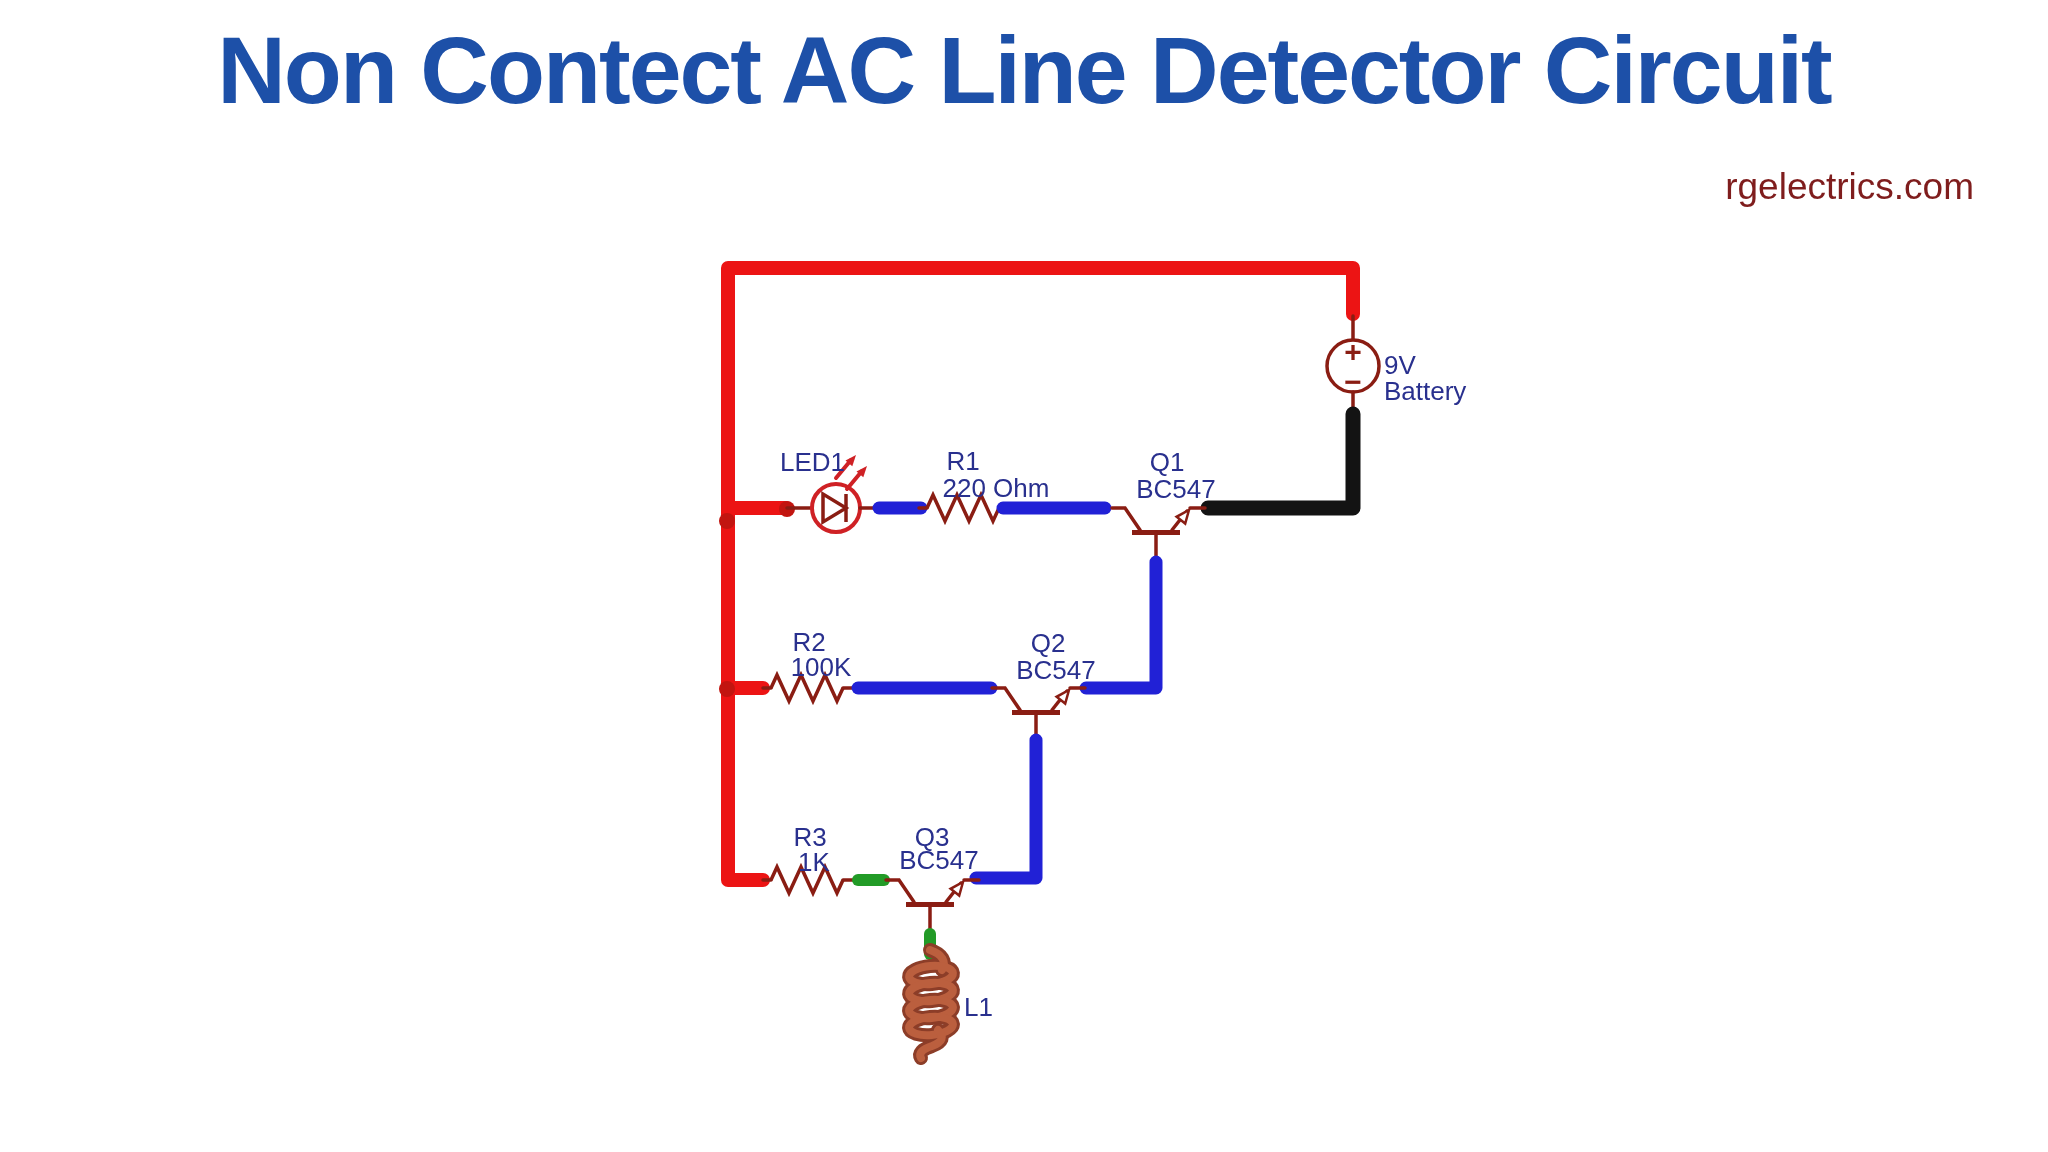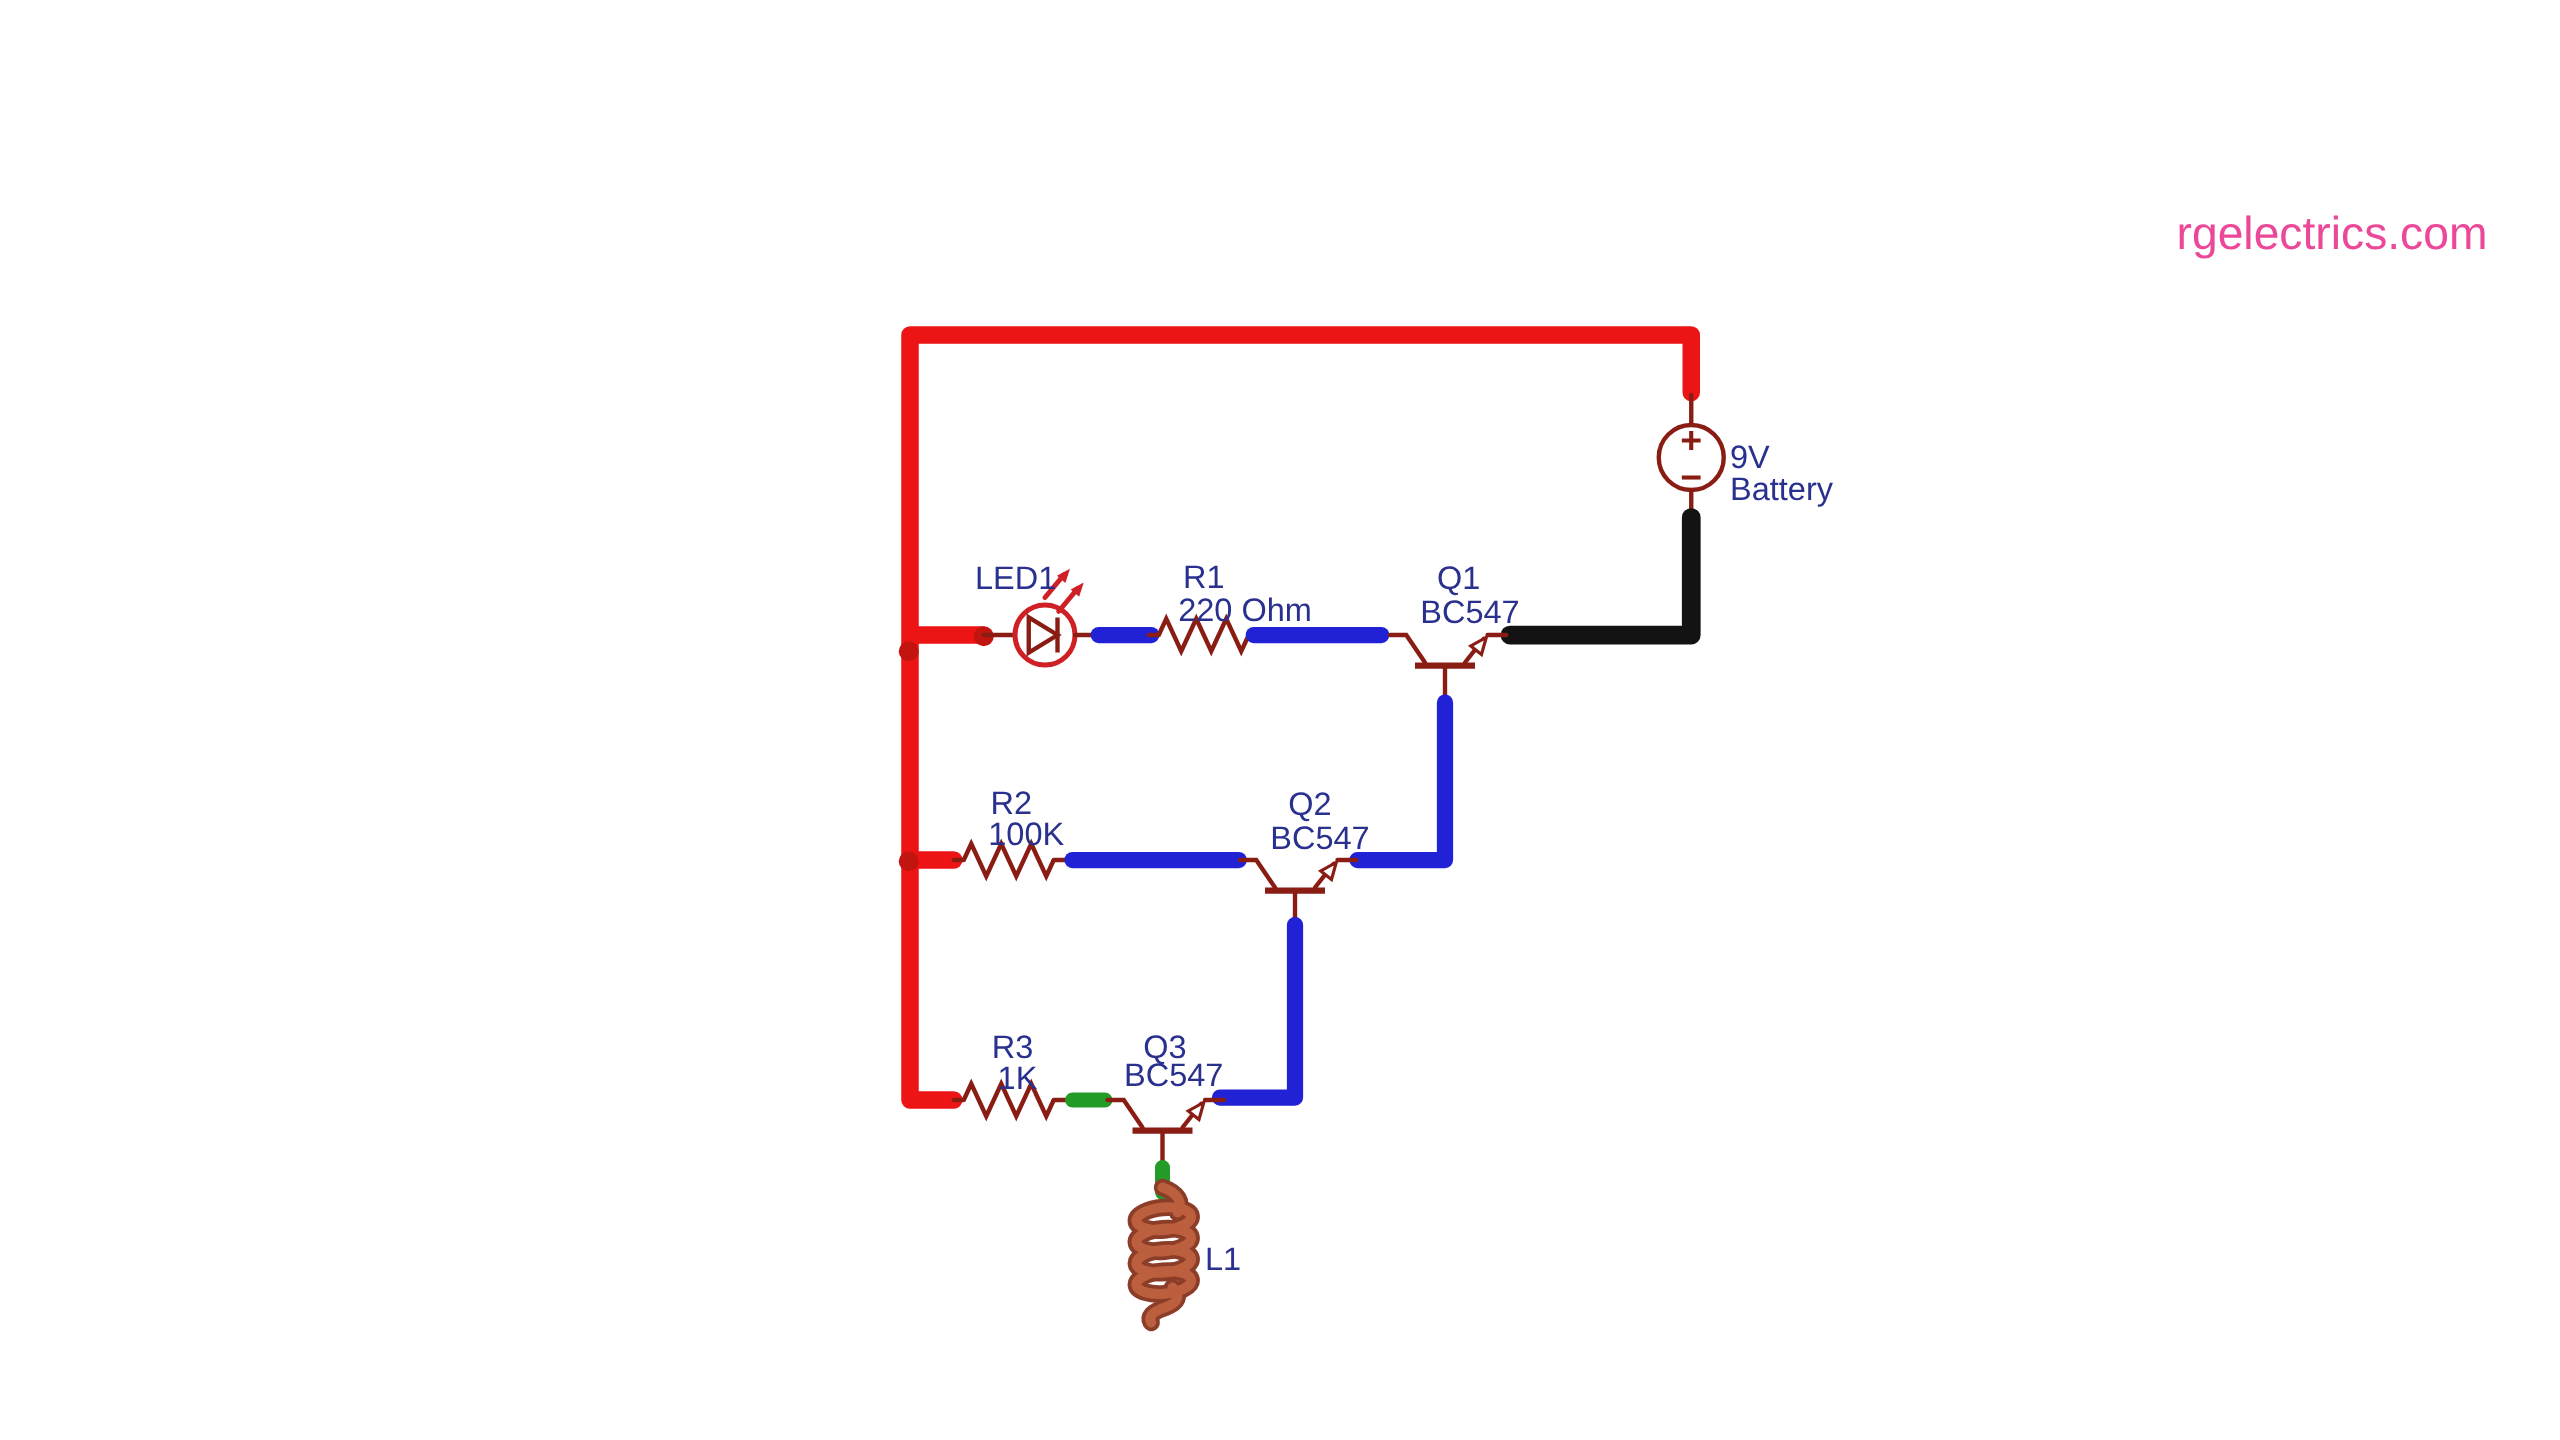--- a/index.html
+++ b/index.html
@@ -6,22 +6,22 @@
   .page{
     position:relative;width:2048px;height:1152px;background:#ffffff;
     overflow:hidden;font-family:"Liberation Sans",sans-serif;
   }
   .title{
     position:absolute;top:16px;left:0;right:0;text-align:center;
     font-size:95px;font-weight:bold;letter-spacing:-2px;
     color:var(--title-blue);white-space:nowrap;
   }
   .watermark{
-    position:absolute;top:166px;right:58px;
-    font-size:37px;color:#ec4899;margin-left:28px;
+    position:absolute;top:166px;right:74px;
+    font-size:37px;color:#7f1d1d;margin-left:28px;
   }
   svg.schematic{position:absolute;left:0;top:0;}
 
   .wire-red{stroke:var(--wire-red);stroke-width:14;fill:none;stroke-linecap:round;stroke-linejoin:round;}
   .wire-blue{stroke:var(--wire-blue);stroke-width:13;fill:none;stroke-linecap:round;stroke-linejoin:round;}
   .wire-green{stroke:var(--wire-green);stroke-width:12;fill:none;stroke-linecap:round;}
   .wire-black{stroke:var(--wire-black);stroke-width:15;fill:none;stroke-linecap:round;stroke-linejoin:round;}
   .lead{stroke:var(--component-maroon);stroke-width:3.5;fill:none;stroke-linecap:round;}
   .comp{stroke:var(--component-maroon);stroke-width:3.5;fill:none;stroke-linejoin:miter;}
   .bar{stroke:var(--component-maroon);stroke-width:5;fill:none;}
@@ -35,20 +35,21 @@
   .label{fill:var(--label-navy);font:26px "Liberation Sans",sans-serif;}
   .mid{text-anchor:middle;}
   .coil-shadow{stroke:var(--coil-copper-dark);stroke-width:14;fill:none;stroke-linecap:round;}
   .coil-body{stroke:var(--coil-copper);stroke-width:8;fill:none;stroke-linecap:round;}
 </style>
 </head>
 <body>
 
 <div class="page">
 
+  <div class="title">Non Contect AC Line Detector Circuit</div>
   <div class="watermark">rgelectrics.com</div>
 
   <svg class="schematic" width="2048" height="1152" viewBox="0 0 2048 1152" xmlns="http://www.w3.org/2000/svg">
 
     <defs>
       <g id="npn-symbol">
         <path class="lead" d="M0,0 H13 L28,22"></path>
         <path class="bar" d="M20,24.5 H68"></path>
         <path class="lead" d="M44,24.5 V52"></path>
         <path class="lead" d="M60,22 L75,3"></path>

